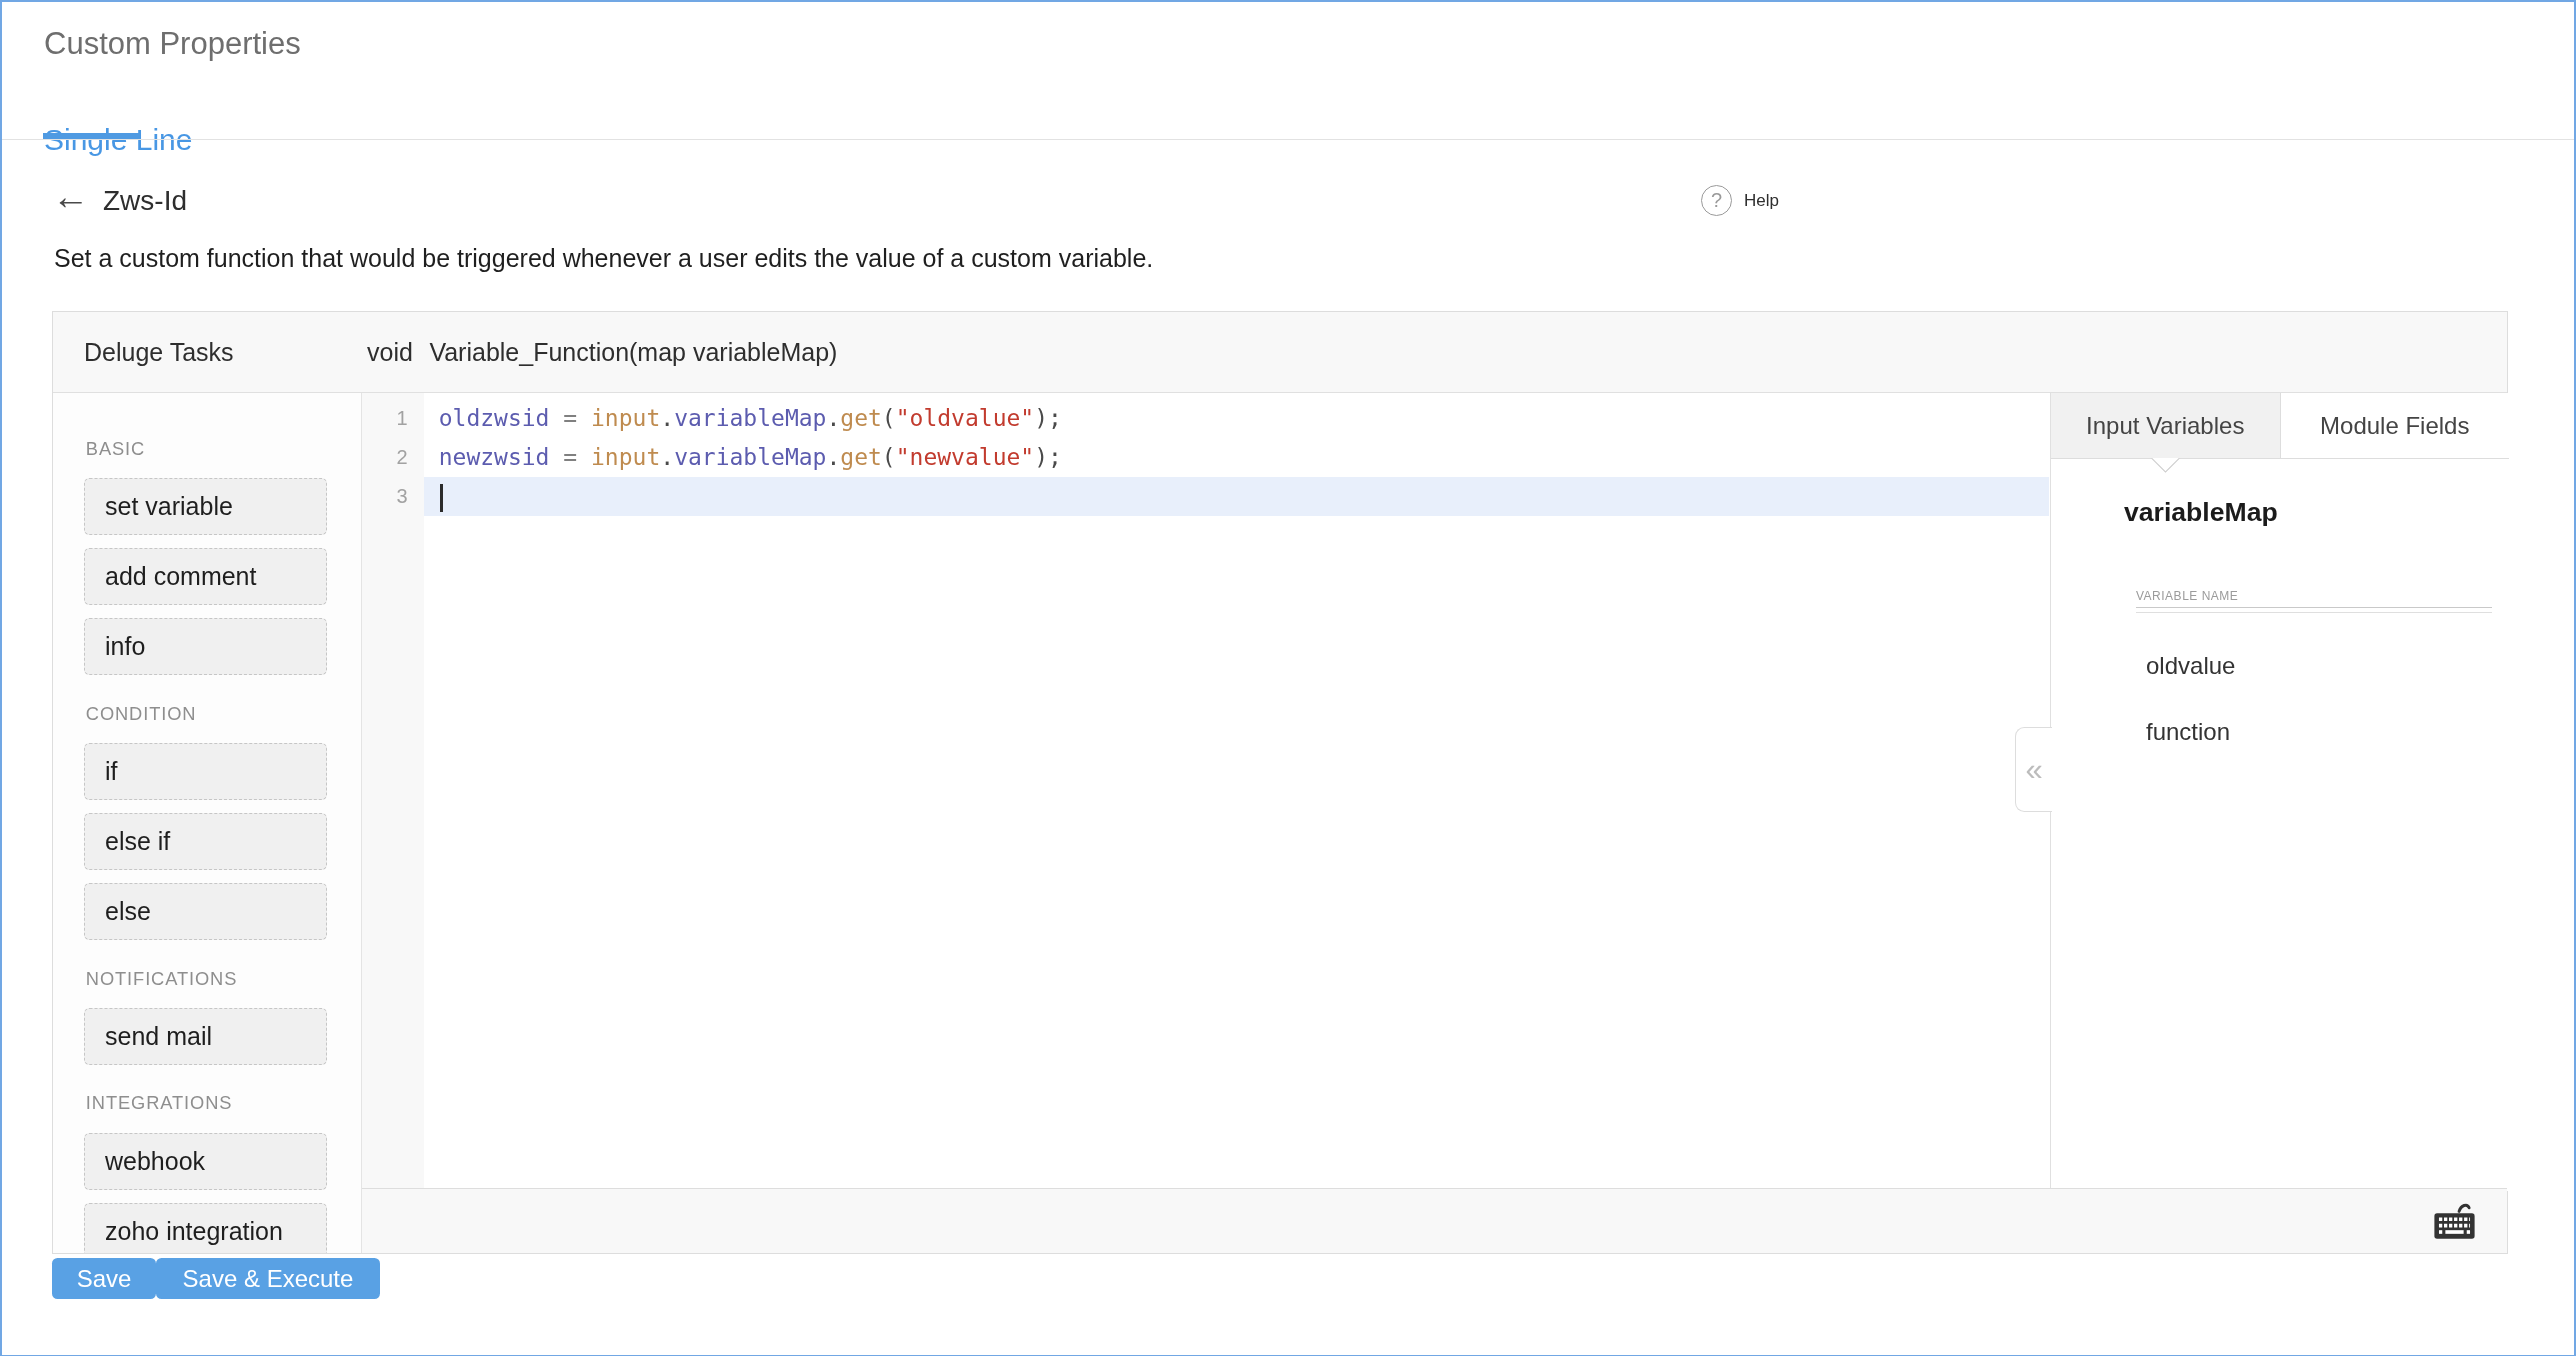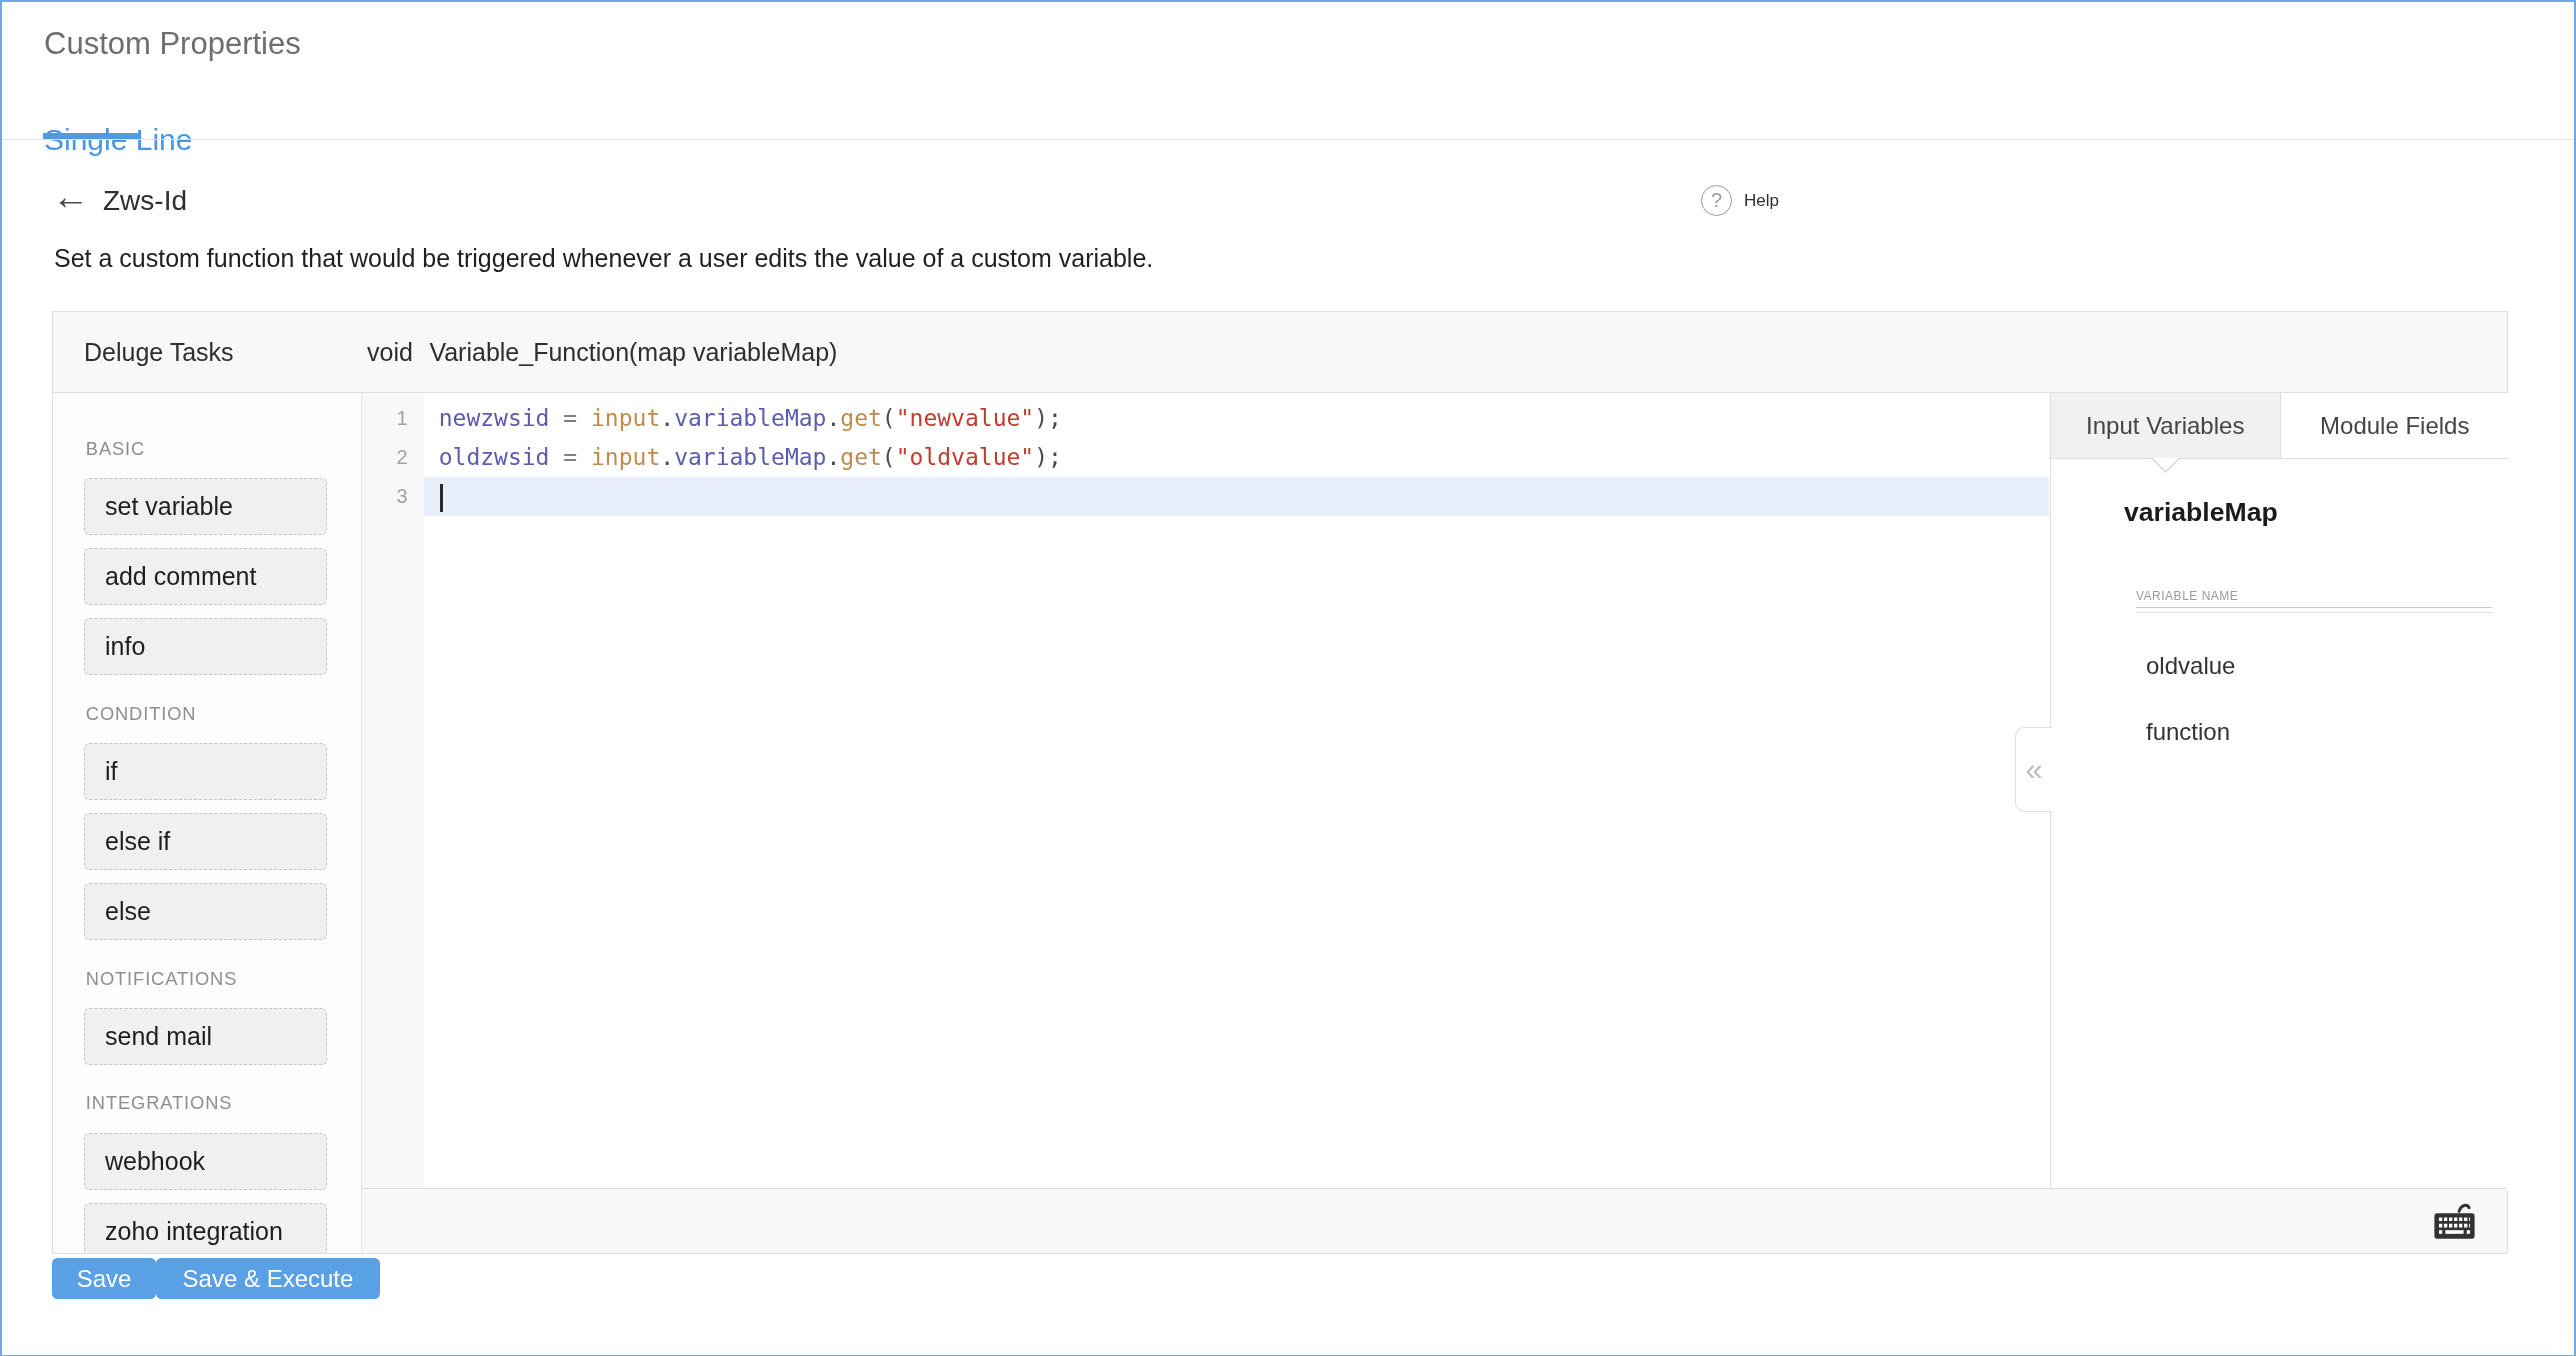--- a/index.html
+++ b/index.html
@@ -131,22 +131,22 @@
       <div class="task-btn">zoho integration</div>
     </div>
 
     <div class="gutter">
       <div class="gutter-num">1</div>
       <div class="gutter-num">2</div>
       <div class="gutter-num">3</div>
     </div>
 
     <div class="code-area">
+      <div class="code-line"><span class="c-var">oldzwsid</span><span class="c-op"> = </span><span class="c-kw">input</span><span class="c-p">.</span><span class="c-var">variableMap</span><span class="c-p">.</span><span class="c-kw">get</span><span class="c-p">(</span><span class="c-str">"oldvalue"</span><span class="c-p">);</span></div>
       <div class="code-line"><span class="c-var">newzwsid</span><span class="c-op"> = </span><span class="c-kw">input</span><span class="c-p">.</span><span class="c-var">variableMap</span><span class="c-p">.</span><span class="c-kw">get</span><span class="c-p">(</span><span class="c-str">"newvalue"</span><span class="c-p">);</span></div>
-      <div class="code-line"><span class="c-var">oldzwsid</span><span class="c-op"> = </span><span class="c-kw">input</span><span class="c-p">.</span><span class="c-var">variableMap</span><span class="c-p">.</span><span class="c-kw">get</span><span class="c-p">(</span><span class="c-str">"oldvalue"</span><span class="c-p">);</span></div>
       <div class="code-line active"><span class="cursor-caret"></span></div>
     </div>
 
     <div class="right-panel">
       <div class="rp-tabs">
         <div class="rp-tab active">Input Variables</div>
         <div class="rp-tab">Module Fields</div>
       </div>
       <div class="rp-notch-wrap">
           <div class="rp-notch"></div>

